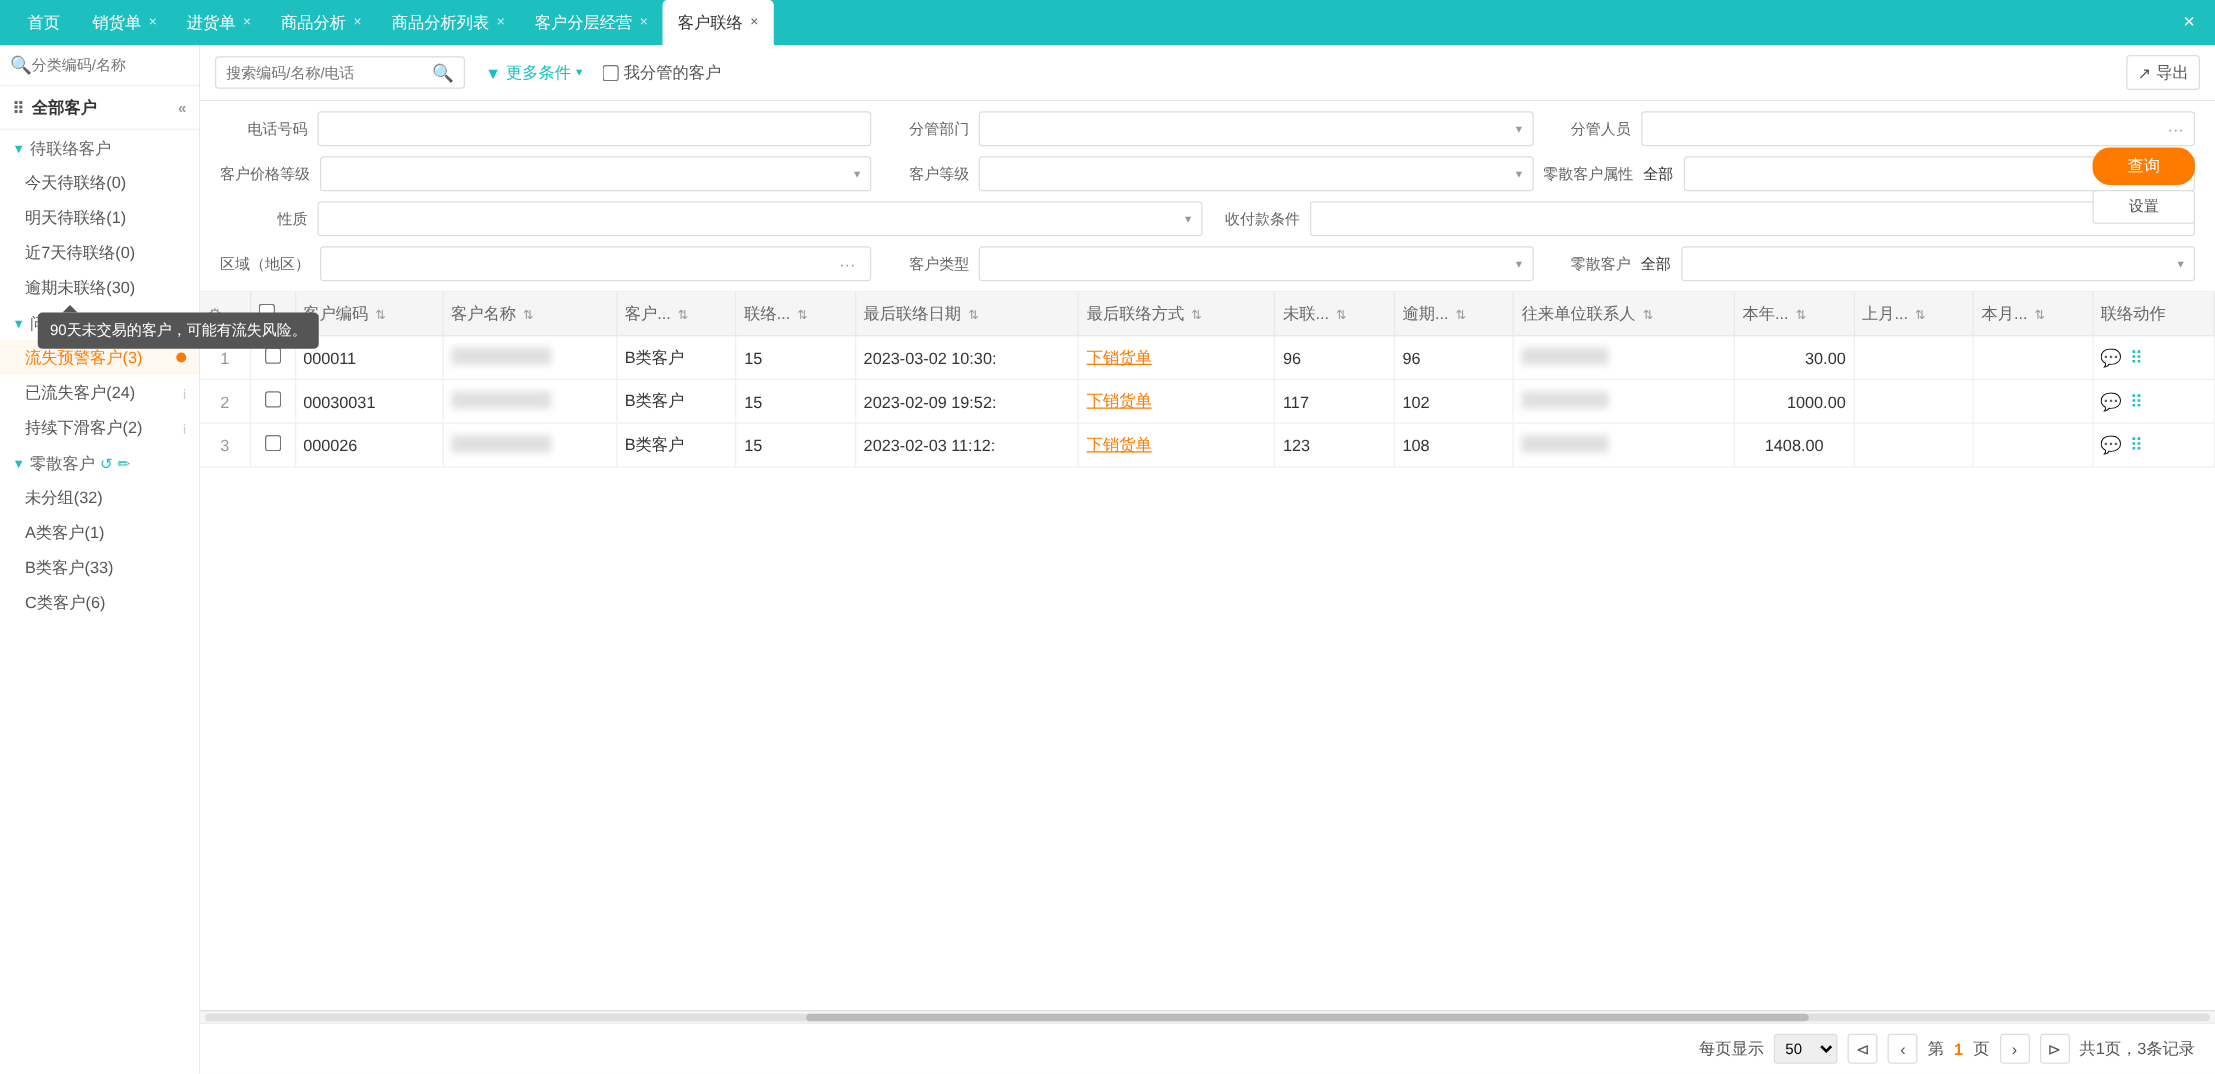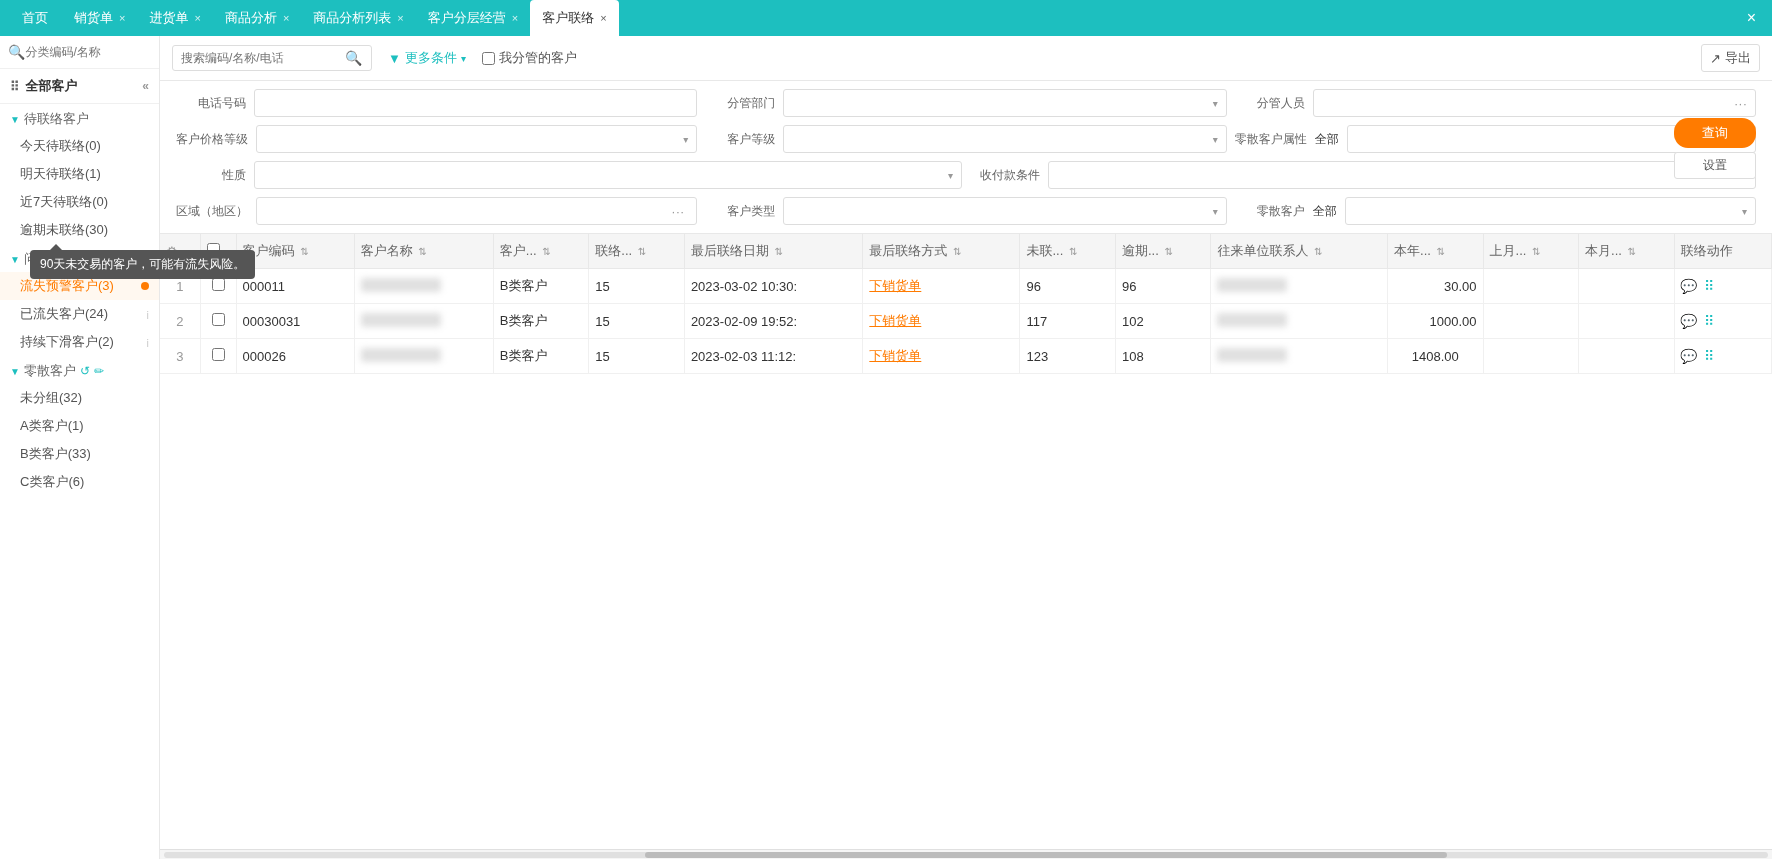--- a/index.html
+++ b/index.html
@@ -749,14 +749,30 @@
           </tbody>
       </table>
     </div>
 
     <div class="scrollbar-area">
       <div class="scrollbar-track">
         <div class="scrollbar-thumb"></div>
       </div>
     </div>
 
+    <div class="pagination-bar">
+      <span>每页显示</span>
+      <select>
+        <option>50</option>
+        <option>100</option>
+        <option>200</option>
+      </select>
+      <div class="page-btn">⊲</div>
+      <div class="page-btn">‹</div>
+      <span>第</span>
+      <span class="page-current">1</span>
+      <span>页</span>
+      <div class="page-btn">›</div>
+      <div class="page-btn">⊳</div>
+      <span>共1页，3条记录</span>
+    </div>
   </div>
 </div>
 
 </body></html>

